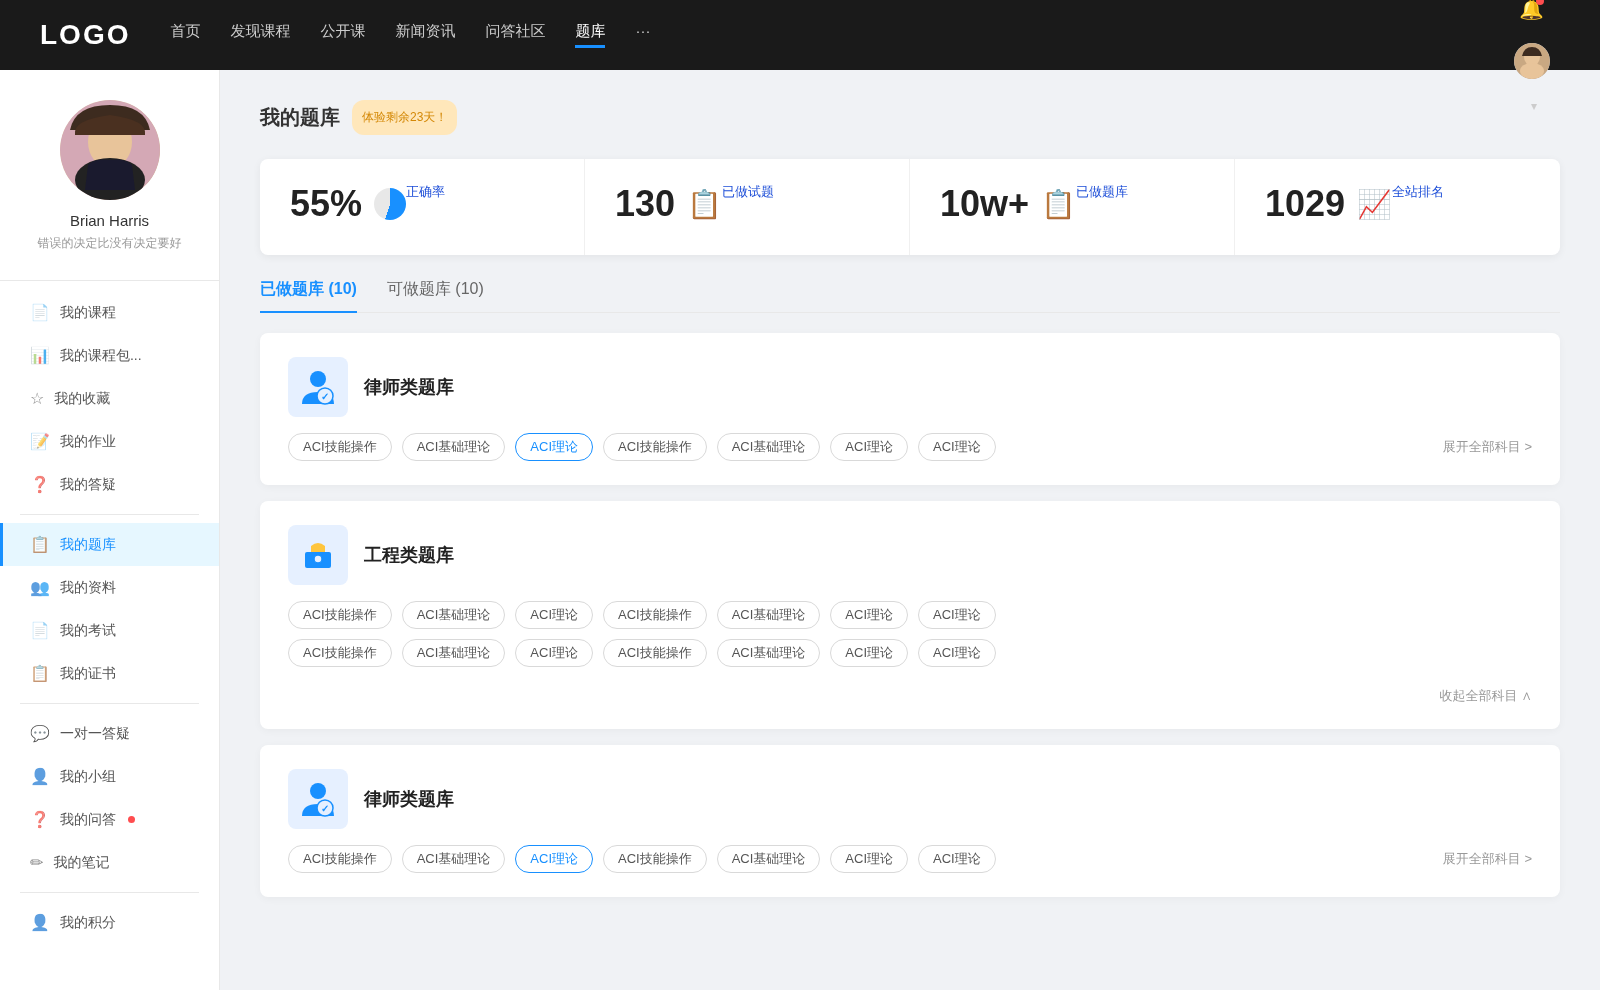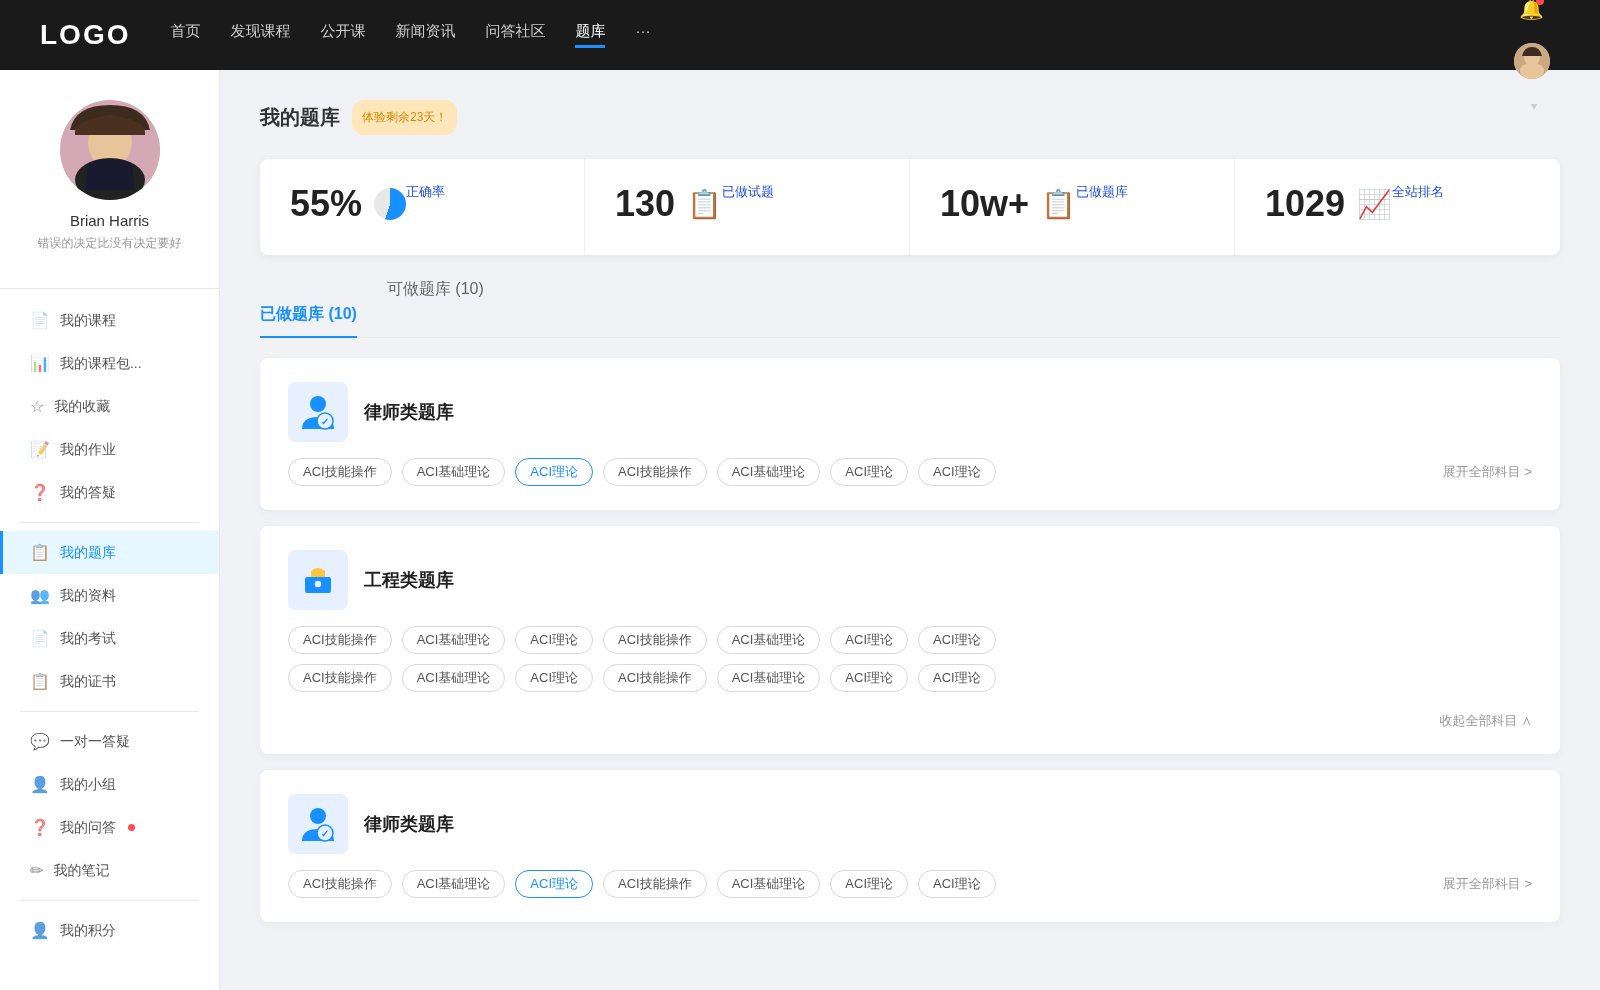--- a/index.html
+++ b/index.html
@@ -53,21 +53,21 @@
       background: #fff;
       padding: 30px 0 20px 0;
       flex-shrink: 0;
       border-right: 1px solid #e8e8e8;
       min-height: 920px;
     }
     .profile-section {
       display: flex;
       flex-direction: column;
       align-items: center;
-      padding-bottom: 36px;
+      padding-bottom: 28px;
       border-bottom: 1px solid #e8e8e8;
       margin-bottom: 10px;
     }
     .avatar-circle {
       width: 100px; height: 100px; border-radius: 50%;
       background: linear-gradient(135deg, #e8d5c0, #c9a882);
       overflow: hidden; margin-bottom: 12px;
       display: flex; align-items: center; justify-content: center;
     }
     .profile-name { font-size: 15px; color: #333; font-weight: 500; margin-bottom: 6px; }
@@ -133,21 +133,21 @@
     .stat-top { display: flex; align-items: center; gap: 12px; margin-bottom: 6px; }
     .stat-value { font-size: 36px; font-weight: 700; color: #222; }
     .stat-label { font-size: 13px; color: #1d4ed8; }
 
     
     .tabs-row { display: flex; gap: 30px; margin-bottom: 20px; border-bottom: 1px solid #e8e8e8; }
     .tab-item {
       font-size: 16px; padding-bottom: 12px; cursor: pointer; color: #666; position: relative;
     }
     .tab-item.active {
-      color: #1890ff; font-weight: 600; margin-top: 25px;
+      color: #1890ff; font-weight: 600;
     }
     .tab-item.active::after {
       content: ''; position: absolute;
       bottom: -1px; left: 0; right: 0;
       height: 2px; background: #1890ff;
     }
 
     
     .topic-card {
       background: #fff;

